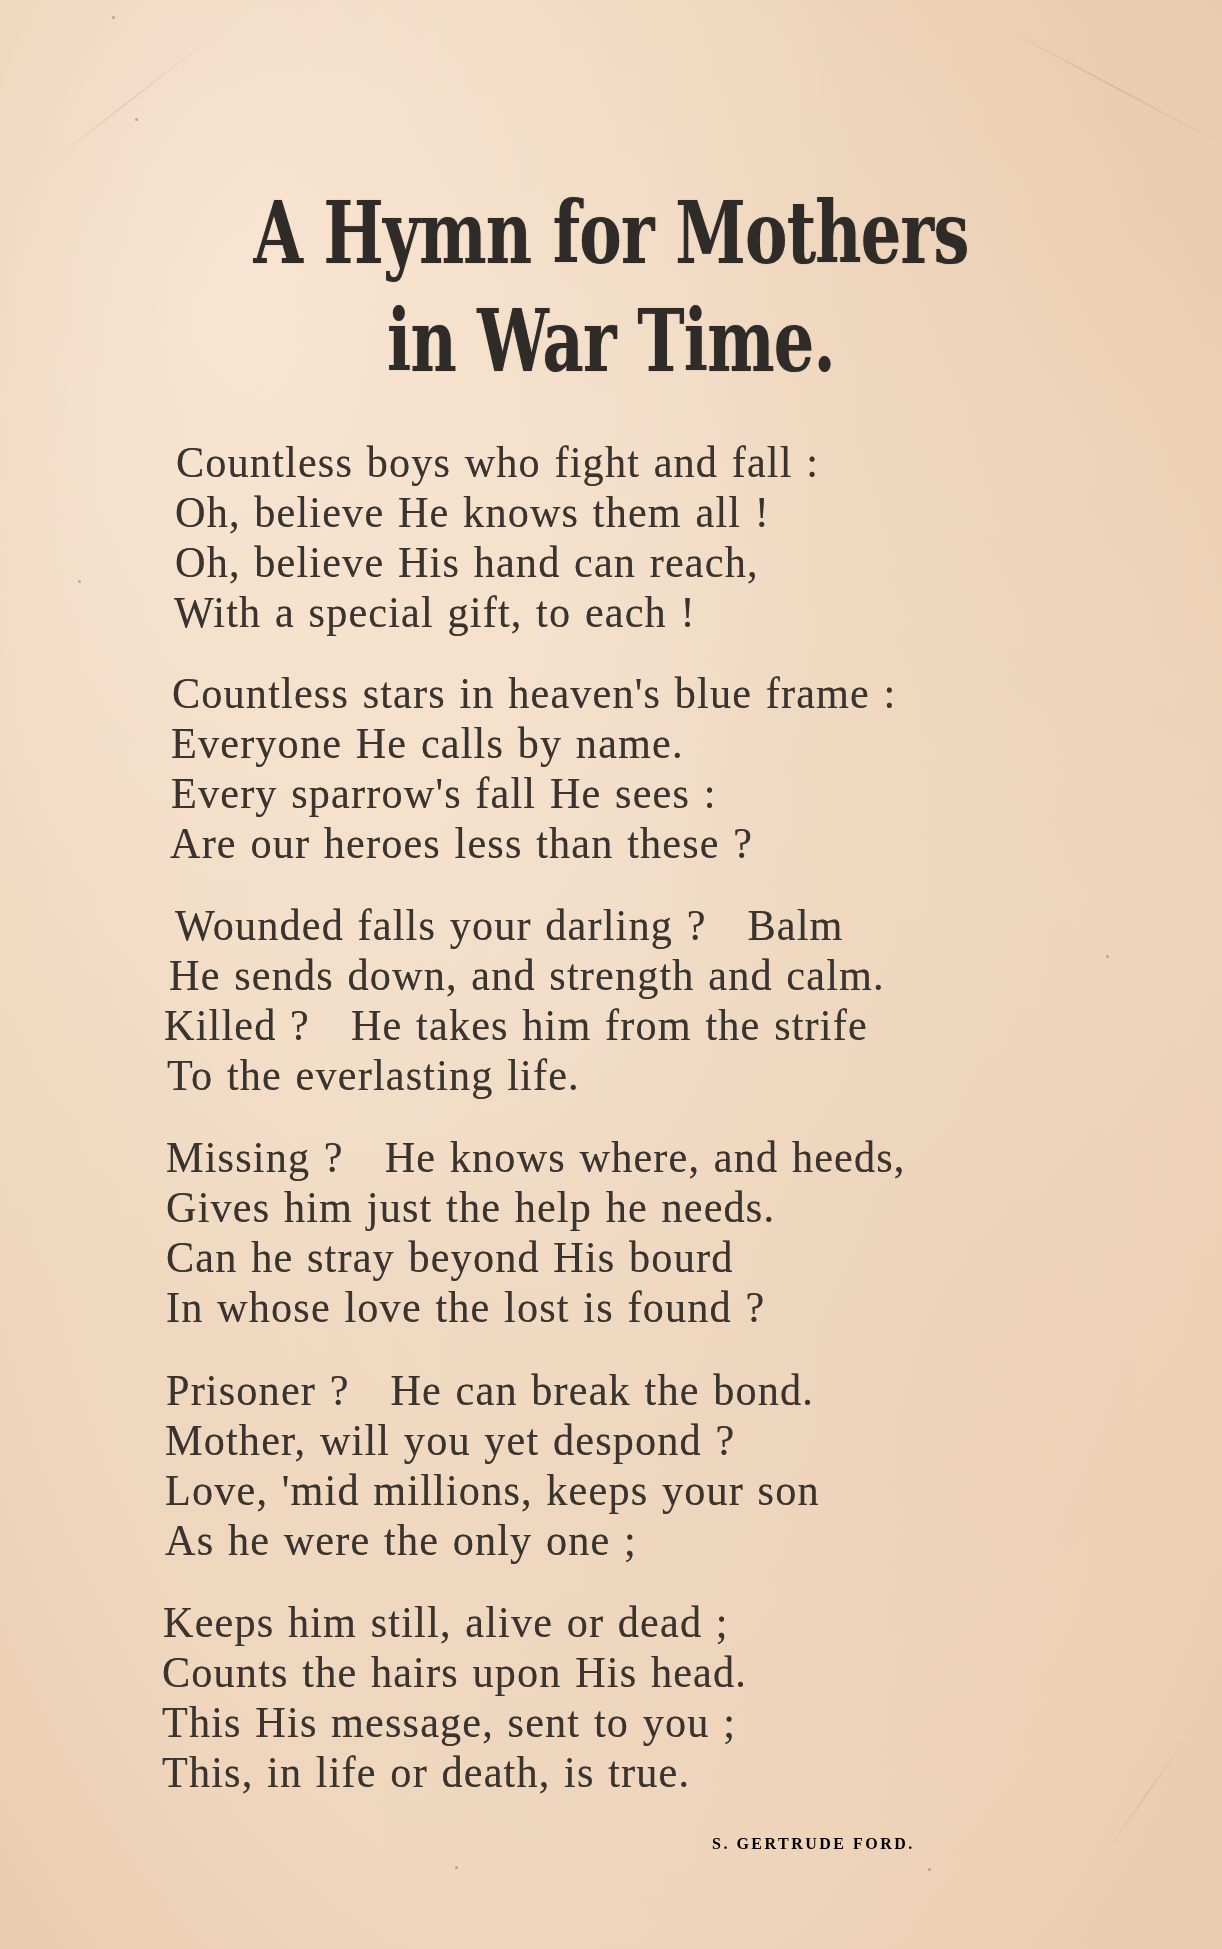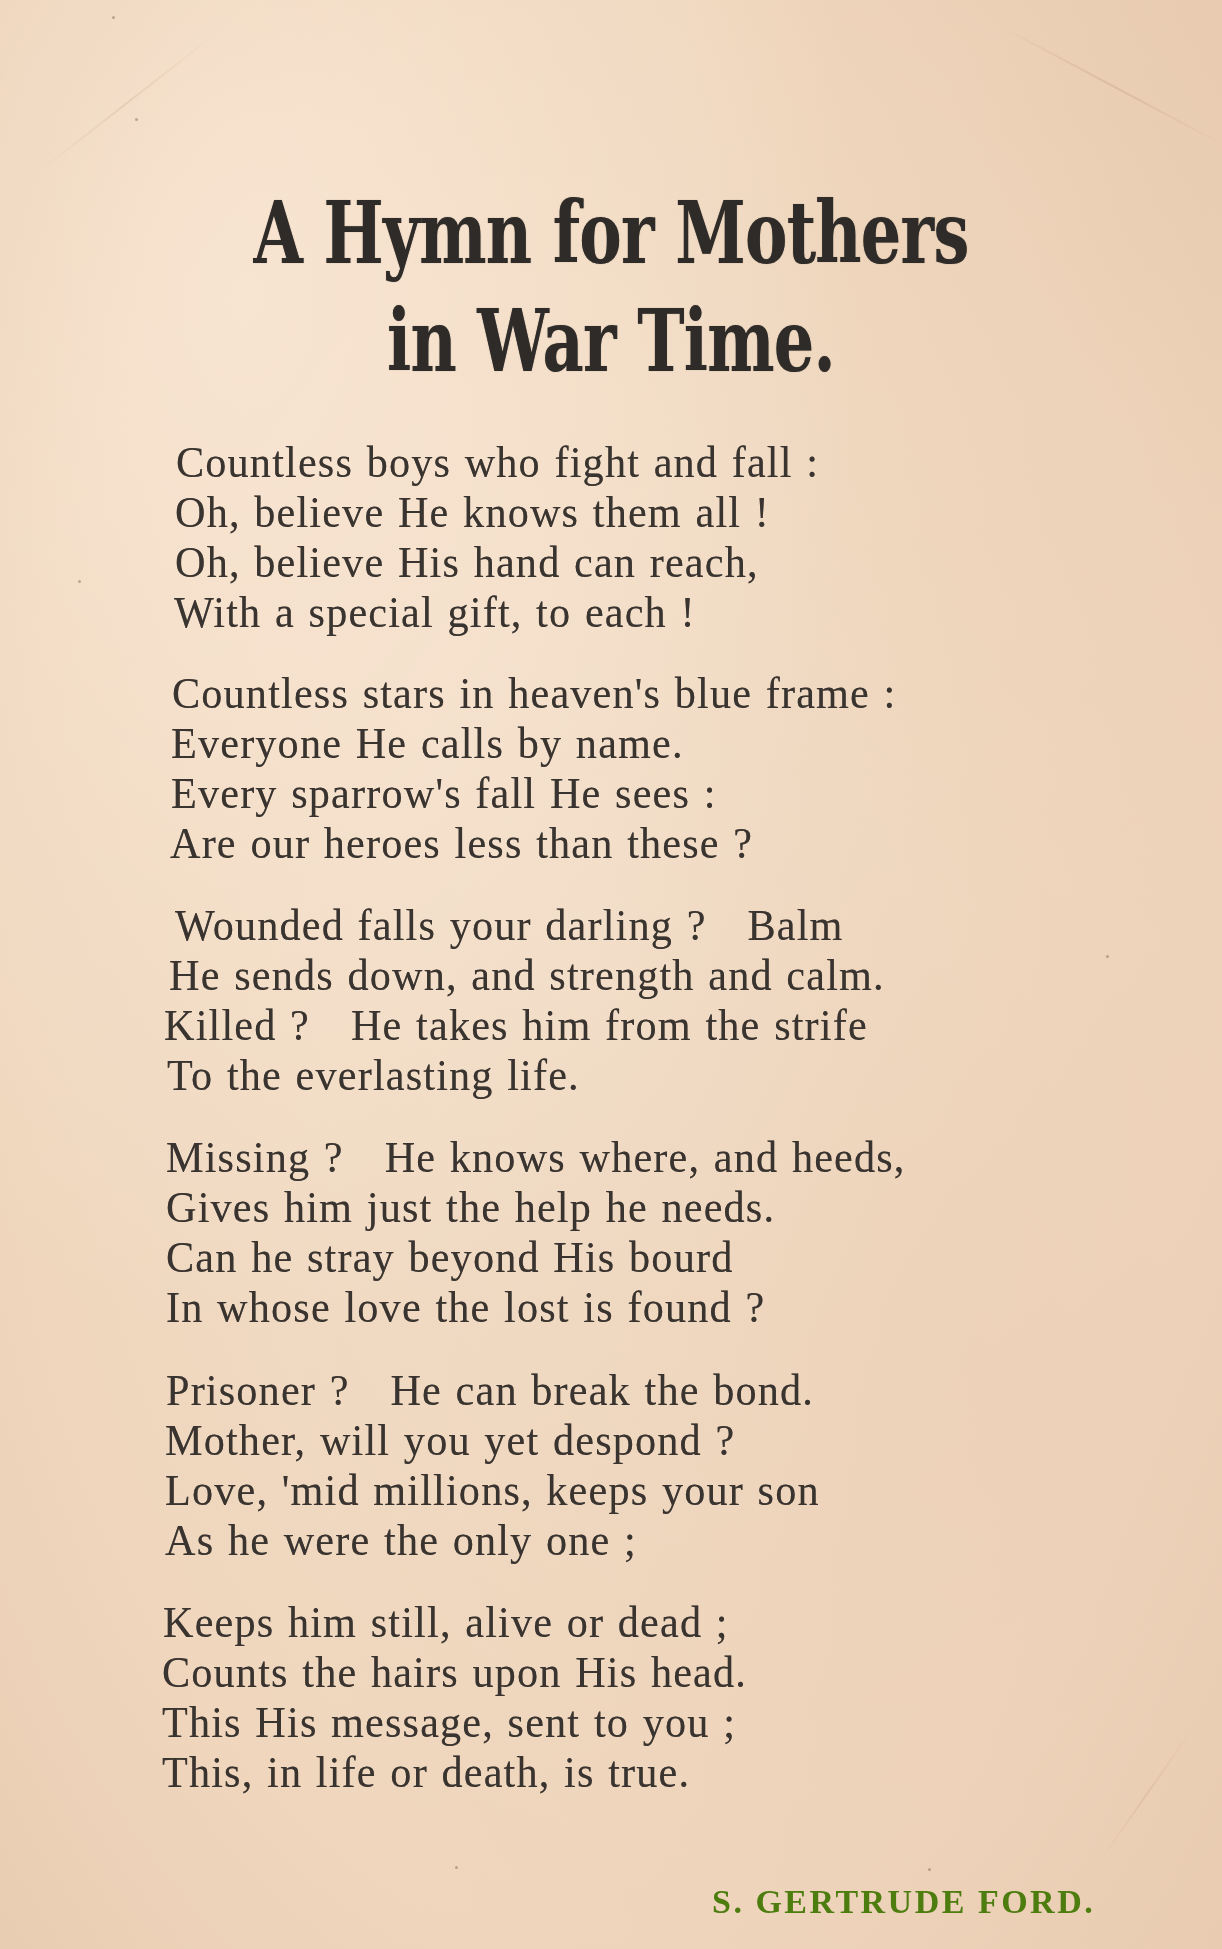--- a/index.html
+++ b/index.html
@@ -69,26 +69,26 @@
       white-space: pre;
       line-height: 1;
       transform: scaleX(0.96);
       transform-origin: left center;
       text-shadow: 0 0 0.6px rgba(40,35,30,0.5);
     }
 
     .author {
       position: absolute;
       left: 712px;
-      top: 1885px;
+      top: 1836px;
       font-family: "Liberation Serif", serif;
       font-weight: bold;
-      font-size: 34px;
+      font-size: 16px;
       letter-spacing: 2.5px;
-      color: #4d7c0f;
+      color: #000000;
       white-space: pre;
       line-height: 1;
     }
     .speck {
       position: absolute;
       width: 3px; height: 3px;
       border-radius: 50%;
       background: rgba(120,95,75,0.45);
     }
   </style>

